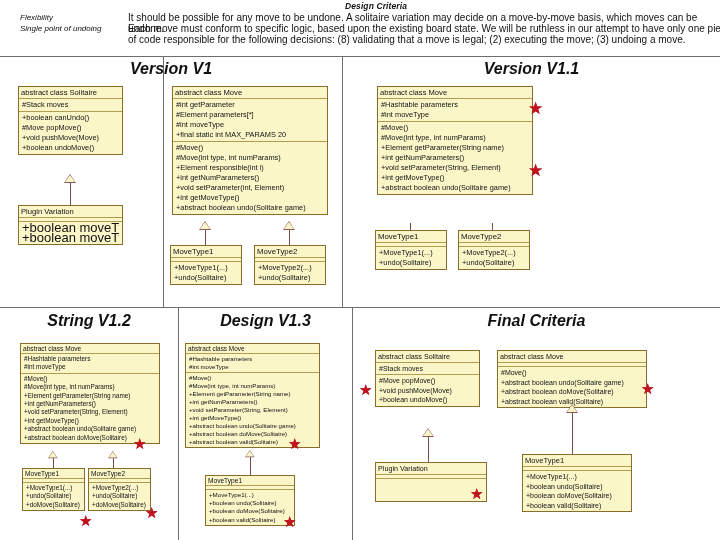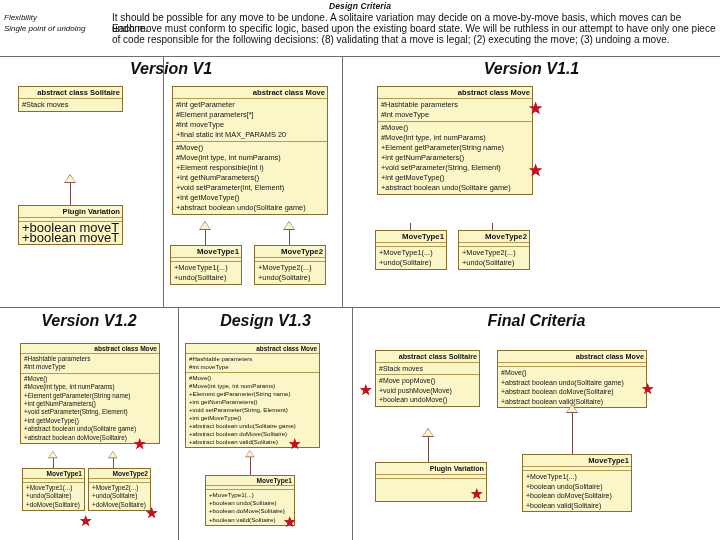--- a/index.html
+++ b/index.html
@@ -2,21 +2,21 @@
 <html><head>
 <meta charset="utf-8">
 <style>
   html,body{margin:0;padding:0;}
   body{
     width:720px;height:540px;background:#ffffff;overflow:hidden;
     font-family:"Liberation Sans",sans-serif;
     color:#111;position:relative;
   }
   
-  #header{position:absolute;left:0;top:0;width:692px;height:52px;}
+  #header{position:absolute;left:16px;top:0;width:692px;height:52px;}
   #hdr-title{
     position:absolute;left:0;top:1px;width:720px;text-align:center;
     font-size:8.5px;font-weight:bold;font-style:italic;letter-spacing:.1px;
   }
   .hdr-term{
     position:absolute;left:4px;font-size:8px;font-style:italic;white-space:nowrap;
   }
   .hdr-body{
     position:absolute;left:112px;width:606px;font-size:10px;line-height:10.6px;
   }
@@ -27,21 +27,21 @@
   .sect-title{
     position:absolute;font-size:16px;font-weight:bold;font-style:italic;
     white-space:nowrap;text-align:center;
   }
   
   .umlbox{
     position:absolute;background:#fbf6c8;border:1px solid #8a6d2a;
     box-sizing:border-box;
   }
   .uml-name{
-    font-weight:bold;text-align:right;box-sizing:border-box;
+    font-weight:normal;text-align:left;box-sizing:border-box;
     border-bottom:1px solid #b49b52;padding:1px 2px;white-space:nowrap;
     overflow:hidden;
   }
   .uml-sec{
     box-sizing:border-box;border-bottom:1px solid #b49b52;padding:1px 3px;
   }
   .uml-sec:last-child{border-bottom:none;}
   .uml-sec div{white-space:nowrap;overflow:hidden;}
   .uml-sec.empty{min-height:4px;}
   
@@ -68,34 +68,40 @@
 
 <div class="hline" style="left:0;top:56px;width:720px;"></div>
 <div class="vline" style="left:163px;top:56px;height:251px;"></div>
 <div class="vline" style="left:342px;top:56px;height:251px;"></div>
 <div class="hline" style="left:0;top:307px;width:720px;"></div>
 <div class="vline" style="left:178px;top:308px;height:232px;"></div>
 <div class="vline" style="left:352px;top:308px;height:232px;"></div>
 
 <div class="sect-title" style="left:0;top:60px;width:342px;">Version V1</div>
 <div class="sect-title" style="left:343px;top:60px;width:377px;">Version V1.1</div>
-<div class="sect-title" style="left:0;top:312px;width:178px;">Version V1.2</div>
+<div class="sect-title" style="left:0;top:312px;width:178px;">String V1.2</div>
 <div class="sect-title" style="left:179px;top:312px;width:173px;">Design V1.3</div>
 <div class="sect-title" style="left:353px;top:312px;width:367px;">Final Criteria</div>
 
 <div class="gen-line" style="left:70px;top:181px;height:24px;"></div>
 <div class="tri-wrap" style="left:64px;top:174px;">
   <div class="tri-out"></div>
     <div class="tri-in"></div>
 </div>
 
 <div class="umlbox" style="left:18px;top:86px;width:105px;">
   <div class="uml-name" style="font-size:7.6px;">abstract class Solitaire</div>
   <div class="uml-sec" style="font-size:7.4px;line-height:10px;">
     <div>#Stack moves</div>
+  </div>
+  <div class="uml-sec" style="font-size:7.4px;line-height:10px;">
+    <div>+boolean canUndo()</div>
+    <div>#Move popMove()</div>
+    <div>+void pushMove(Move)</div>
+    <div>+boolean undoMove()</div>
   </div>
 </div>
 
 <div class="umlbox" style="left:18px;top:205px;width:105px;">
   <div class="uml-name" style="font-size:7.6px;">Plugin Variation</div>
   <div class="uml-sec empty"></div>
   <div class="uml-sec" style="font-size:13px;line-height:10px;">
     <div>+boolean moveType1Valid()</div>
     <div>+boolean moveType2Valid()</div>
   </div>

